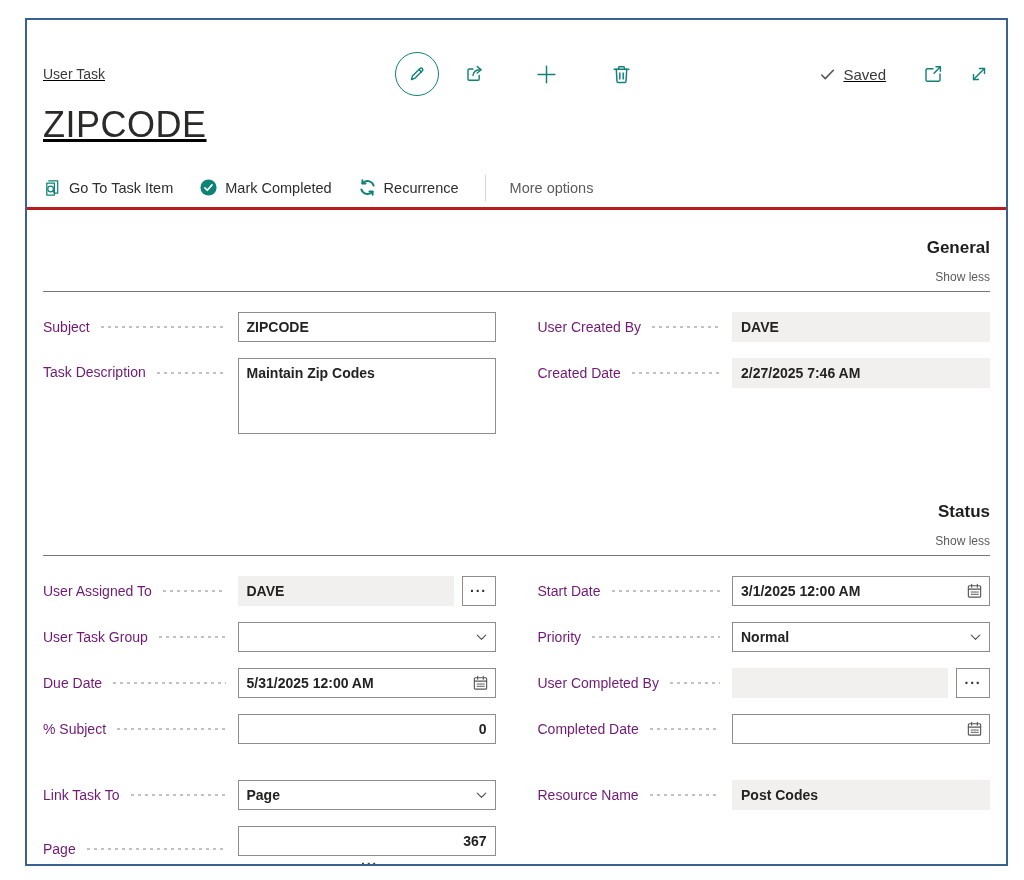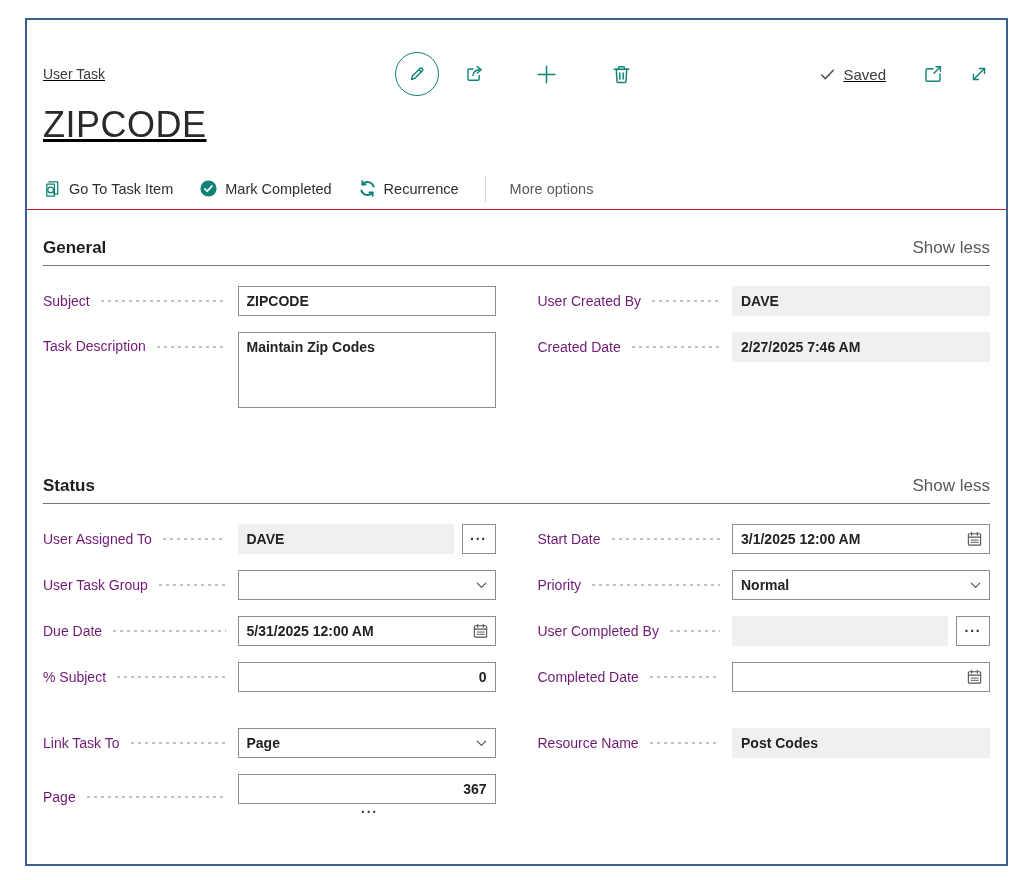--- a/index.html
+++ b/index.html
@@ -14,34 +14,34 @@
   .caption { font-size: 14px; color: #3b3a39; width: 352px; flex: none; }
   .icon-btn { background: none; border: none; cursor: pointer; display: flex; align-items: center; justify-content: center; padding: 0; }
   .circle-btn { width: 44px; height: 44px; border: 1px solid #0e8276; border-radius: 50%; flex: none; }
   svg.teal { stroke: #0e8276; fill: none; stroke-width: 1.4; stroke-linecap: round; stroke-linejoin: round; }
   svg.gray { stroke: #565656; fill: none; stroke-width: 1.5; stroke-linecap: round; stroke-linejoin: round; }
   .saved { display: flex; align-items: center; gap: 7px; font-size: 15px; color: #3b3a39; }
   .page-title { font-size: 36px; font-weight: 300; color: #2b2a29; letter-spacing: 0.5px; margin: 6px 0 0 0; padding-bottom: 14px; }
   
   .action-bar {
     display: flex; align-items: center; height: 42px; margin-top: 8px;
-    padding: 0 16px; border-bottom: 1px solid #b91c1c;
+    padding: 0 16px; border-bottom: 3px solid #b91c1c;
   }
   .action { display: flex; align-items: center; gap: 7px; font-size: 14.5px; color: #2f2e2d;
             background: none; border: none; cursor: pointer; margin-right: 26px; font-family: inherit; }
   .vdivider { width: 1px; height: 26px; background: #d6d6d6; margin: 0 4px 0 0; }
   .more-options { margin-left: 20px; color: #5a5a5a; }
   
   .body-area { padding: 0 16px; }
   .section-head { display: flex; align-items: flex-end; justify-content: space-between;
                   padding-bottom: 7px; }
-  .section-head.dark { border-bottom: 1px solid #757575; }
+  .section-head.dark { border-bottom: 1px solid #757575; flex-direction: column; }
   .section-head.light { border-bottom: 1px solid #c2cdd6; }
   .section-title { font-size: 17px; font-weight: 700; color: #1f1e1d; }
-  .show-less { font-size: 17px; color: #5a5a5a; background: none; border: none; cursor: pointer; font-family: inherit; }
+  .show-less { font-size: 12px; color: #5a5a5a; background: none; border: none; cursor: pointer; font-family: inherit; margin-top: 12px; }
   .mt-general { margin-top: 28px; }
   .mt-status { margin-top: 48px; }
   .mt-taskitem { margin-top: 48px; }
   .fields { display: grid; grid-template-columns: 1fr 1fr; column-gap: 42px; margin-top: 20px; align-items: start; }
   .frow { display: flex; align-items: center; margin-bottom: 16px; }
   .frow.top { align-items: flex-start; }
   .frow.top .flabel { margin-top: 6px; }
   .frow.top .leader { margin-top: 13px; }
   .flabel { font-size: 14px; color: #701a75; white-space: nowrap; flex: none; }
   .leader { flex: 1 1 auto; min-width: 8px; height: 4px; margin: 0 12px 0 9px; align-self: center;

